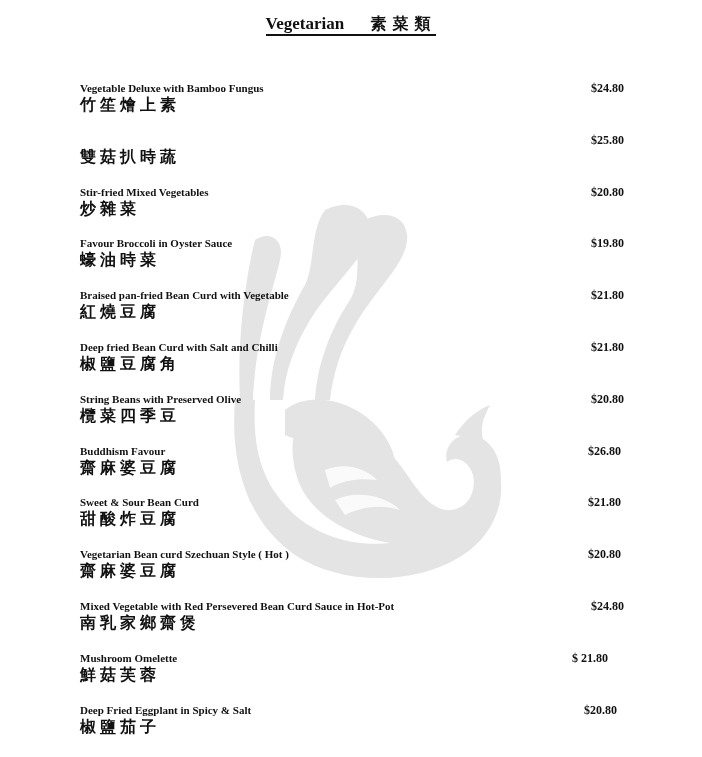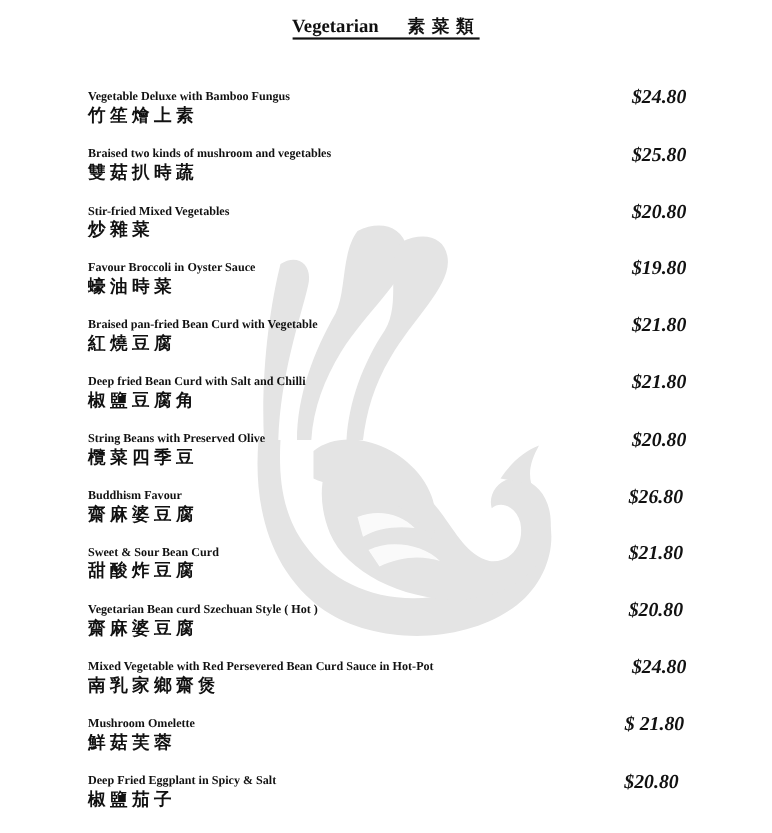--- a/index.html
+++ b/index.html
@@ -72,24 +72,23 @@
       line-height: 17px;
       letter-spacing: 4px;
       font-family: "DejaVu Sans", sans-serif;
       white-space: nowrap;
     }
     .item .price {
       position: absolute;
       right: 16px;
       top: 0;
       font-weight: bold;
-      font-size: 18px;
+      font-size: 12px;
       line-height: 16px;
       white-space: nowrap;
-      font-style: italic;
     }
   </style>
 </head>
 <body>
 
 <svg class="watermark" viewBox="0 0 300 390" xmlns="http://www.w3.org/2000/svg">
   <g fill="#e4e4e4">
 
     <path d="M110,10 C130,0 150,5 155,25 C160,50 120,80 95,120 C80,145 70,170 68,200 L55,200 C55,160 70,120 90,85 C100,65 95,30 110,10 Z"></path>
     <path d="M150,20 C170,10 190,15 192,35 C195,60 160,90 140,125 C125,150 118,175 115,200 L100,200 C102,165 115,130 135,100 C150,75 135,40 150,20 Z"></path>
@@ -116,21 +115,20 @@
   </span>
 </div>
 
 <div class="menu">
   <div class="item">
     <span class="en">Vegetable Deluxe with Bamboo Fungus</span>
     <span class="zh">竹笙燴上素</span>
     <span class="price">$24.80</span>
   </div>
   <div class="item">
-    <span class="en">Braised two kinds of mushroom and vegetables</span>
     <span class="zh">雙菇扒時蔬</span>
     <span class="price">$25.80</span>
   </div>
   <div class="item">
     <span class="en">Stir-fried Mixed Vegetables</span>
     <span class="zh">炒雜菜</span>
     <span class="price">$20.80</span>
   </div>
   <div class="item">
     <span class="en">Favour Broccoli in Oyster Sauce</span>
@@ -168,20 +166,20 @@
     <span class="price" style="right:19px">$20.80</span>
   </div>
   <div class="item">
     <span class="en">Mixed Vegetable with Red Persevered Bean Curd Sauce in Hot-Pot</span>
     <span class="zh">南乳家鄉齋煲</span>
     <span class="price" style="right:16px">$24.80</span>
   </div>
   <div class="item">
     <span class="en">Mushroom Omelette</span>
     <span class="zh">鮮菇芙蓉</span>
-    <span class="price" style="right:18px">$ 21.80</span>
+    <span class="price" style="right:32px">$ 21.80</span>
   </div>
   <div class="item">
     <span class="en">Deep Fried Eggplant in Spicy &amp; Salt</span>
     <span class="zh">椒鹽茄子</span>
     <span class="price" style="right:23px">$20.80</span>
   </div>
 </div>
 
 </body></html>

